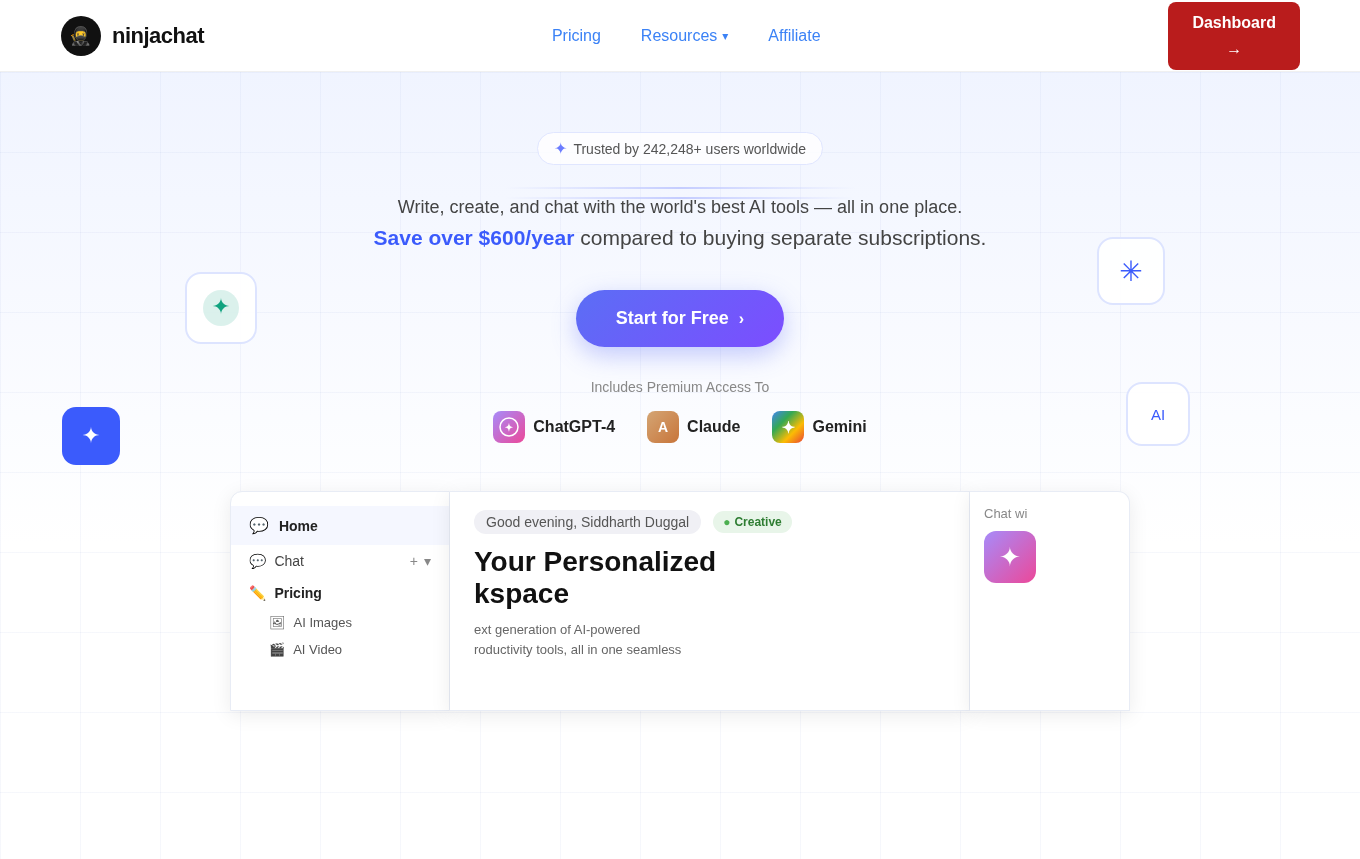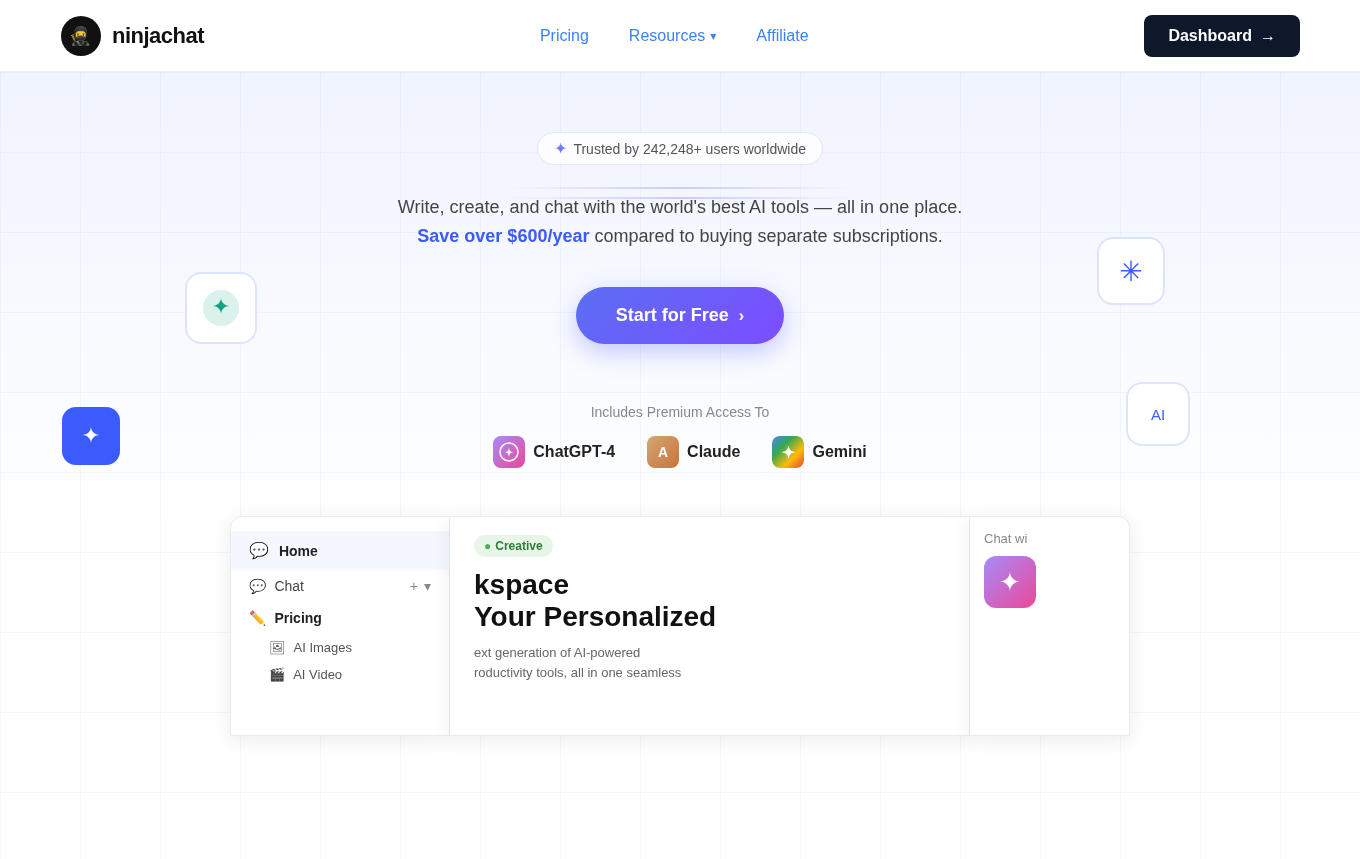--- a/index.html
+++ b/index.html
@@ -45,31 +45,32 @@
     }
     .nav-link {
       font-size: 16px;
       color: #3b82f6;
       cursor: pointer;
       display: flex;
       align-items: center;
       gap: 5px;
     }
     .nav-cta {
-      background: #0f172a;
+      background: #b91c1c;
       color: #fff;
       border: none;
       padding: 12px 24px;
       border-radius: 8px;
       font-size: 16px;
       font-weight: 600;
       cursor: pointer;
       display: flex;
       align-items: center;
       gap: 8px;
+      flex-direction: column;
     }
 
     
     .hero {
       position: relative;
       background: linear-gradient(180deg, #f0f4ff 0%, #ffffff 60%);
       padding: 60px 20px 0;
       text-align: center;
       overflow: hidden;
       min-height: 787px;
@@ -118,42 +119,42 @@
       display: block;
       margin-bottom: 28px;
     }
 
     .hero-subtitle {
       font-size: 18px;
       color: #444;
       margin-bottom: 8px;
     }
     .hero-savings {
-      font-size: 18px;
+      font-size: 21px;
       color: #444;
       margin-bottom: 40px;
     }
     .hero-savings .highlight {
       color: #3b5bfc;
       font-weight: 700;
     }
 
     .cta-button {
       display: inline-flex;
       align-items: center;
       gap: 10px;
       background: linear-gradient(135deg, #5b6ef5 0%, #7c4dff 100%);
       color: #fff;
       border: none;
       padding: 18px 40px;
       border-radius: 50px;
       font-size: 18px;
       font-weight: 700;
       cursor: pointer;
-      margin-bottom: 60px;
+      margin-bottom: 32px;
       box-shadow: 0 8px 24px rgba(91,110,245,0.35);
     }
 
     .includes-text {
       font-size: 14px;
       color: #888;
       margin-bottom: 16px;
     }
 
     .ai-tools-row {
@@ -479,28 +480,29 @@
         </div>
         <div class="sidebar-sub-item">
           <span>🎬</span>
           <span>AI Video</span>
         </div>
 
       </div>
 
       <div class="preview-main">
         <div class="preview-greeting-row">
+          <span class="preview-greeting">Good evening, Siddharth Duggal</span>
           <span class="premium-badge">
             <span style="color:#4caf50;">●</span>
             <span>Creative</span>
           </span>
         </div>
         <div class="preview-heading">
+          <div>Your Personalized</div>
           <div>kspace</div>
-          <div>Your Personalized</div>
         </div>
         <div class="preview-body">
           <div>ext generation of AI-powered</div>
           <div>roductivity tools, all in one seamless</div>
         </div>
 
       </div>
 
       <div class="preview-right">
         <div class="chat-with-text">Chat wi</div>

